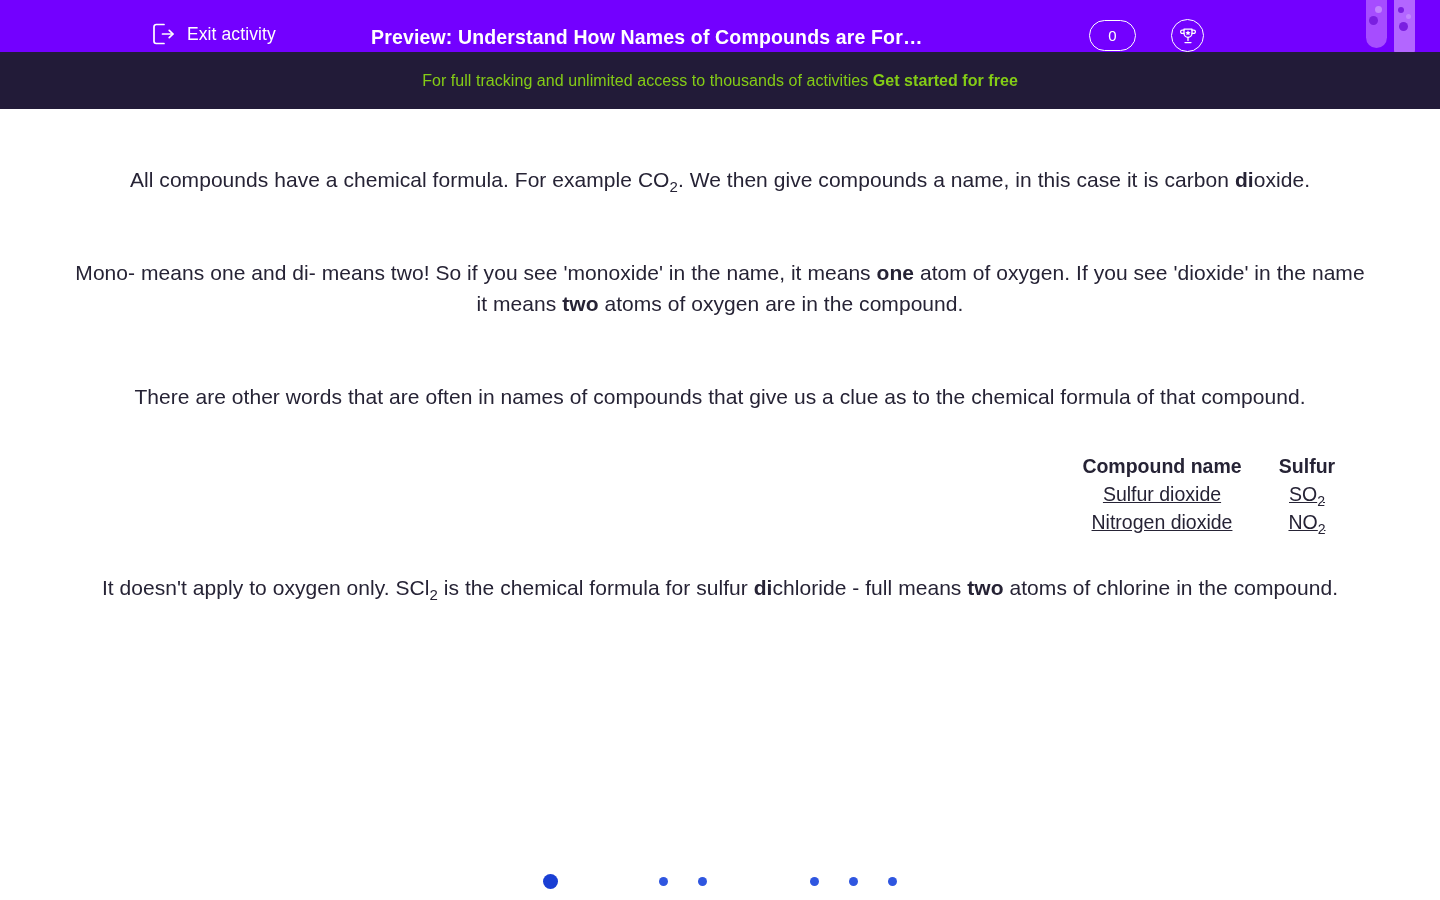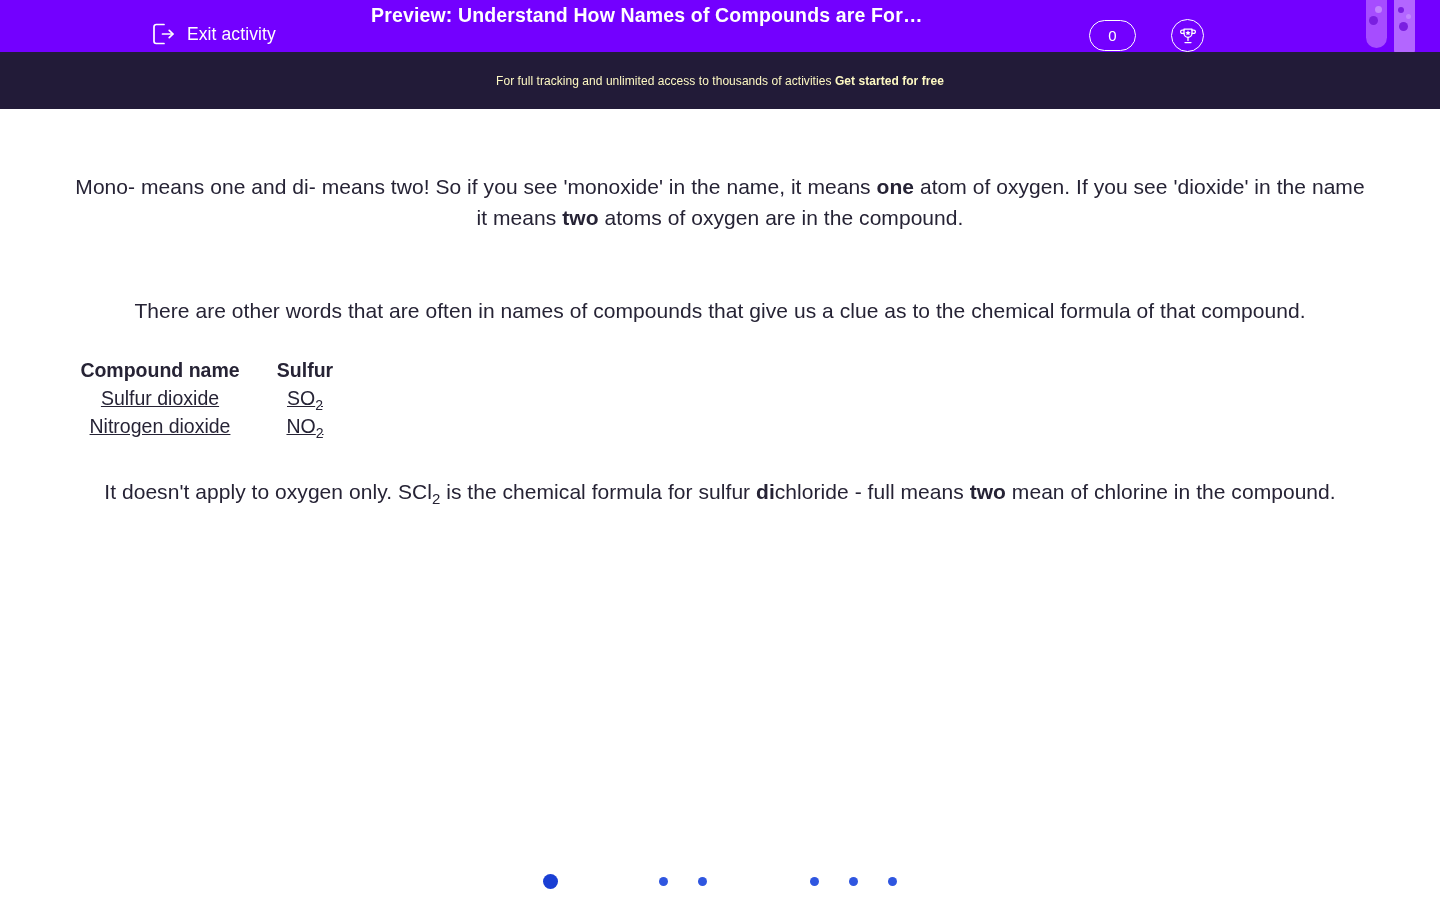--- a/index.html
+++ b/index.html
@@ -36,21 +36,21 @@
     color: #ffffff;
     font-size: 17.5px;
     font-weight: 400;
     letter-spacing: 0.1px;
     white-space: nowrap;
   }
 
   .header-title {
     position: absolute;
     left: 371px;
-    top: 4px;
+    top: 26px;
     width: 610px;
     color: #ffffff;
     font-size: 19.5px;
     font-weight: bold;
     letter-spacing: 0.15px;
     white-space: nowrap;
     overflow: hidden;
     text-overflow: ellipsis;
   }
 
@@ -108,22 +108,22 @@
 
   
   .promo {
     height: 57px;
     background: #221b38;
     display: flex;
     align-items: center;
     justify-content: center;
   }
   .promo-text {
-    color: #fef9c3;
-    font-size: 12px;
+    color: #84cc16;
+    font-size: 16px;
     font-weight: 400;
     letter-spacing: 0.05px;
   }
   .promo-text b { font-weight: bold; }
 
   
   .content {
     position: relative;
     height: 772px;
     padding: 0 74px;
@@ -148,22 +148,22 @@
 
   .p1 { padding-top: 55px; }
   .p2 { padding-top: 62px; }
   .p3 { padding-top: 62px; }
   .p4 { padding-top: 62px; }
   .p5 { padding-top: 36px; }
 
   
   .table-wrap {
     display: flex;
-    justify-content: flex-start;
-    margin-top: 30px;
+    justify-content: flex-end;
+    margin-top: 40px;
   }
   .compound-table {
     border-collapse: collapse;
   }
   .compound-table th,
   .compound-table td {
     color: #262335;
     font-size: 19.5px;
     line-height: 28px;
     padding: 0 6px;
@@ -247,20 +247,23 @@
 </div>
 
 <div class="promo">
   <div class="promo-text">
     <span>For full tracking and unlimited access to thousands of activities </span><b>Get started for free</b>
   </div>
 </div>
 
 <div class="content">
 
+  <p class="para p1">
+    <span>All compounds have a chemical formula. For example CO</span><sub>2</sub><span>. We then give compounds a name, in this case it is carbon </span><b>di</b><span>oxide.</span>
+  </p>
 
 
   <p class="para p4">
     <span>Mono- means one and di- means two! So if you see 'monoxide' in the name, it means </span><b>one</b><span> atom of oxygen. If you see 'dioxide' in the name it means </span><b>two</b><span> atoms of oxygen are in the compound.</span>
   </p>
 
   <p class="para p3">There are other words that are often in names of compounds that give us a clue as to the chemical formula of that compound.</p>
 
   <div class="table-wrap">
     <table class="compound-table">
@@ -277,21 +280,21 @@
         </tr>
         <tr>
           <td class="col-name">Nitrogen dioxide</td>
           <td class="col-formula"><span>NO</span><sub>2</sub></td>
         </tr>
       </tbody>
     </table>
   </div>
 
   <p class="para p5">
-    <span>It doesn't apply to oxygen only. SCl</span><sub>2</sub><span> is the chemical formula for sulfur </span><b>di</b><span>chloride - full means </span><b>two</b><span> mean of chlorine in the compound.</span>
+    <span>It doesn't apply to oxygen only. SCl</span><sub>2</sub><span> is the chemical formula for sulfur </span><b>di</b><span>chloride - full means </span><b>two</b><span> atoms of chlorine in the compound.</span>
   </p>
 
   <div class="pager">
     <div class="dot dot-lg"></div>
     <div class="gap-lg"></div>
     <div class="dot dot-sm"></div>
     <div class="gap-sm"></div>
     <div class="dot dot-sm"></div>
     <div class="gap-md"></div>
     <div class="dot dot-sm"></div>

